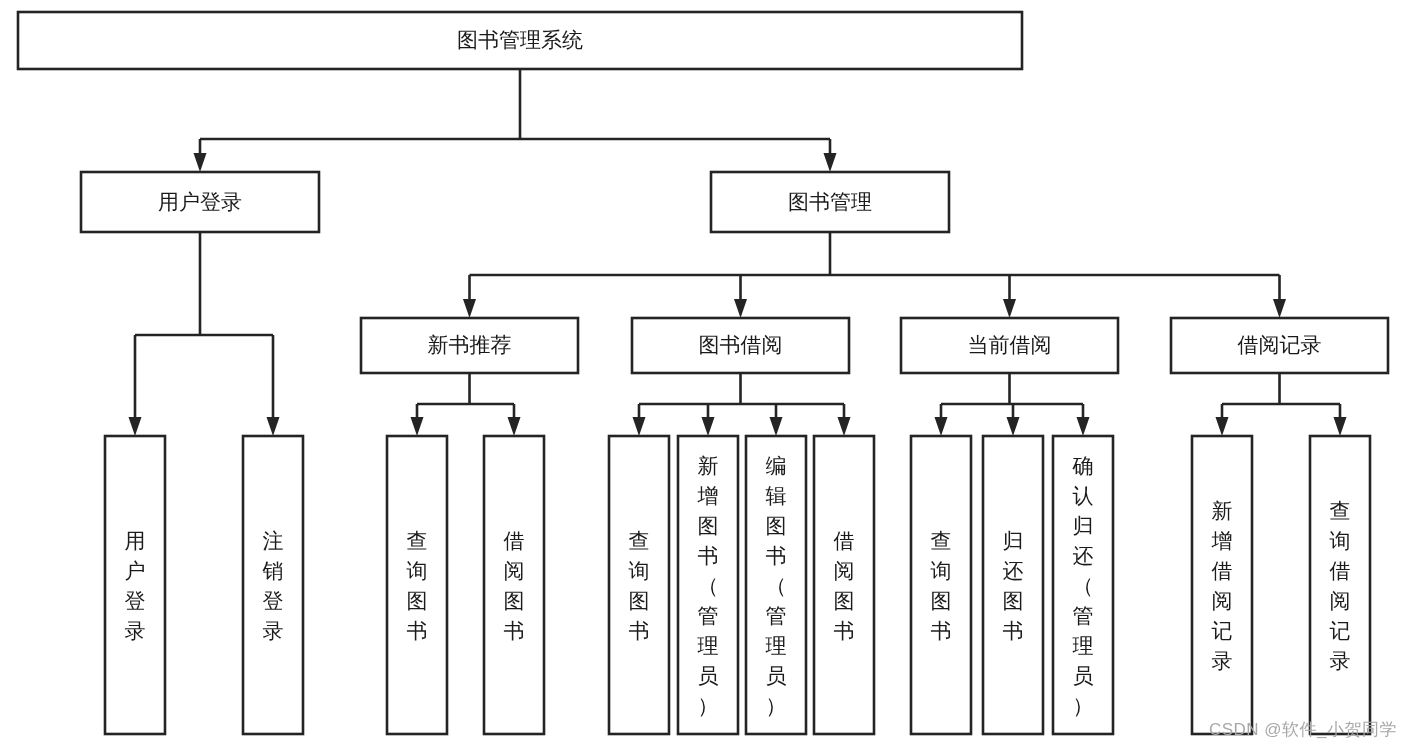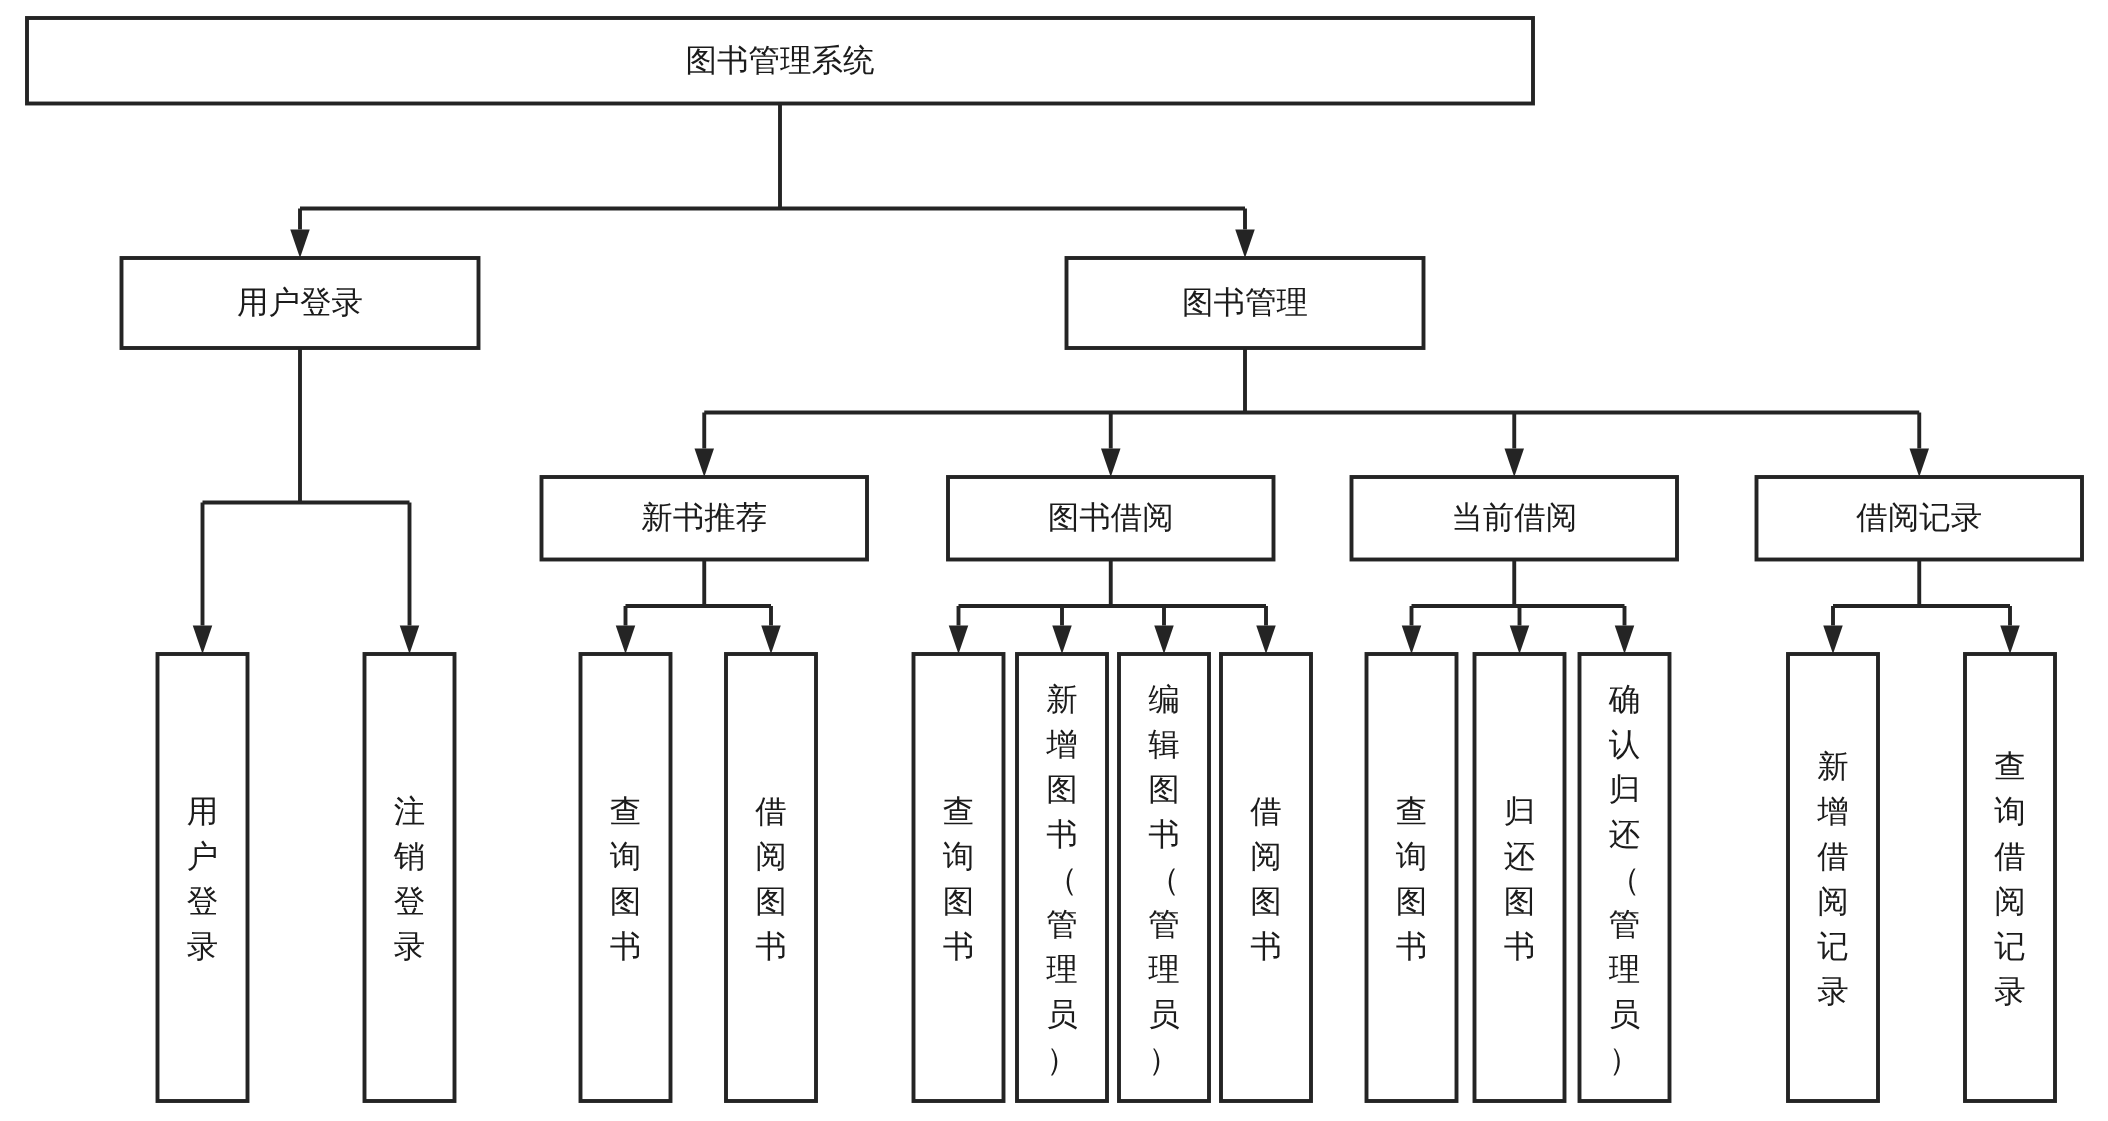--- a/index.html
+++ b/index.html
@@ -220,14 +220,15 @@
           <rect x="1192" y="436" width="60" height="298" class="node-rect"></rect>
           <text x="1222" y="518" class="node-label-v"><tspan x="1222" dy="0">新</tspan><tspan x="1222" dy="30">增</tspan><tspan x="1222" dy="30">借</tspan><tspan x="1222" dy="30">阅</tspan><tspan x="1222" dy="30">记</tspan><tspan x="1222" dy="30">录</tspan></text>
         </g>
         <g>
           <rect x="1310" y="436" width="60" height="298" class="node-rect"></rect>
           <text x="1340" y="518" class="node-label-v"><tspan x="1340" dy="0">查</tspan><tspan x="1340" dy="30">询</tspan><tspan x="1340" dy="30">借</tspan><tspan x="1340" dy="30">阅</tspan><tspan x="1340" dy="30">记</tspan><tspan x="1340" dy="30">录</tspan></text>
         </g>
       </g>
   </svg>
 
+  <div class="watermark">CSDN @软件_小贺同学</div>
 
 </div>
 
 </body></html>

